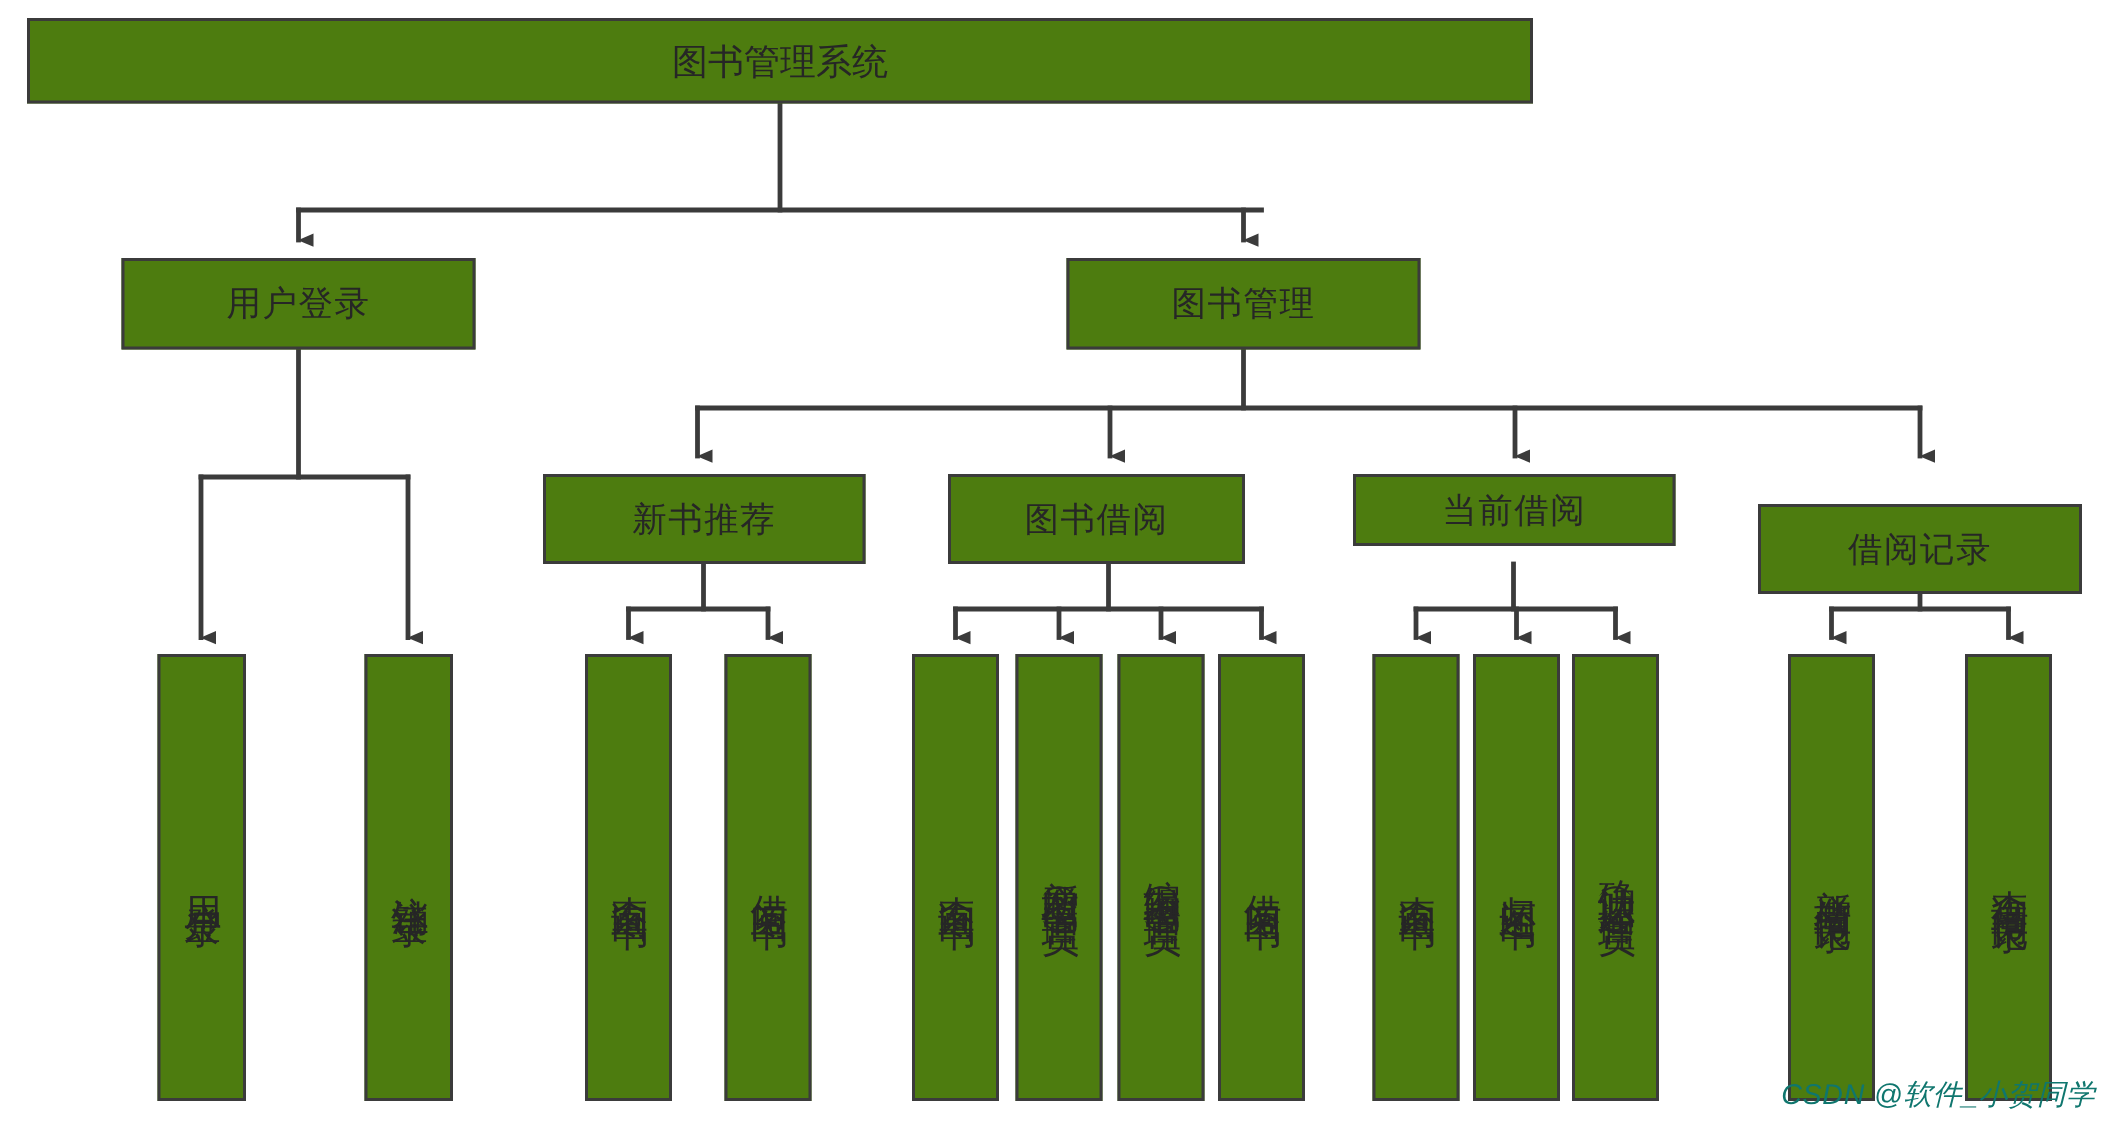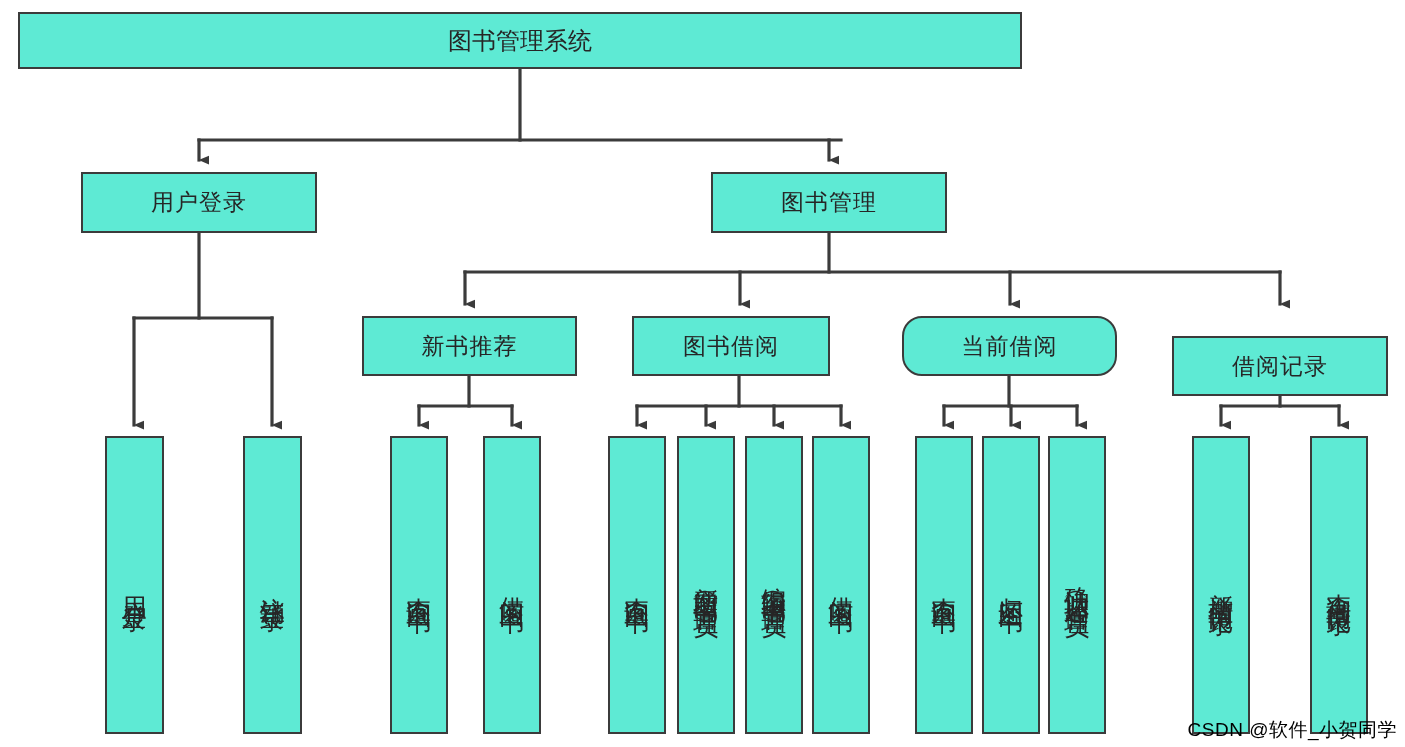--- a/index.html
+++ b/index.html
@@ -21,21 +21,21 @@
     position: absolute;
     left: 0;
     top: 0;
     width: 1405px;
     height: 747px;
     pointer-events: none;
   }
   .node {
     position: absolute;
     box-sizing: border-box;
-    background: #5eead4;
+    background: #4d7c0f;
     border: 2px solid #3b3b3b;
     display: flex;
     align-items: center;
     justify-content: center;
     color: #262626;
   }
   .node.horiz {
     font-size: 23px;
     letter-spacing: 1px;
   }
@@ -57,23 +57,24 @@
     color: #262626;
   }
   .hlabel {
     white-space: nowrap;
   }
   #watermark {
     position: absolute;
     right: 8px;
     bottom: 4px;
     font-size: 19px;
-    color: #000000;
+    color: #0f766e;
     letter-spacing: 0.5px;
     white-space: nowrap;
+    font-style: italic;
   }
 </style>
 </head>
 <body>
 
 <div id="stage">
 
   <svg id="wires" viewBox="0 0 1405 747" width="1405" height="747" xmlns="http://www.w3.org/2000/svg">
     <defs>
       <marker id="arrowhead" markerWidth="10" markerHeight="11" refX="4.6" refY="10" orient="auto" markerUnits="userSpaceOnUse">
@@ -134,21 +135,21 @@
   <div class="node horiz" style="left:711px; top:172px; width:236px; height:61px;">
     <span class="hlabel">图书管理</span>
   </div>
 
   <div class="node horiz" style="left:362px; top:316px; width:215px; height:60px;">
     <span class="hlabel">新书推荐</span>
   </div>
   <div class="node horiz" style="left:632px; top:316px; width:198px; height:60px;">
     <span class="hlabel">图书借阅</span>
   </div>
-  <div class="node horiz" style="left:902px; top:316px; width:215px; height:60px;border-radius:20px;">
+  <div class="node horiz" style="left:902px; top:316px; width:215px; height:48px;">
     <span class="hlabel">当前借阅</span>
   </div>
   <div class="node horiz" style="left:1172px; top:316px; width:216px; height:60px;margin-top:20px;">
     <span class="hlabel">借阅记录</span>
   </div>
 
   <div class="node leaf" style="left:105px; top:436px; width:59px; height:298px;">
     <span class="vlabel">用户登录</span>
   </div>
   <div class="node leaf" style="left:243px; top:436px; width:59px; height:298px;">

